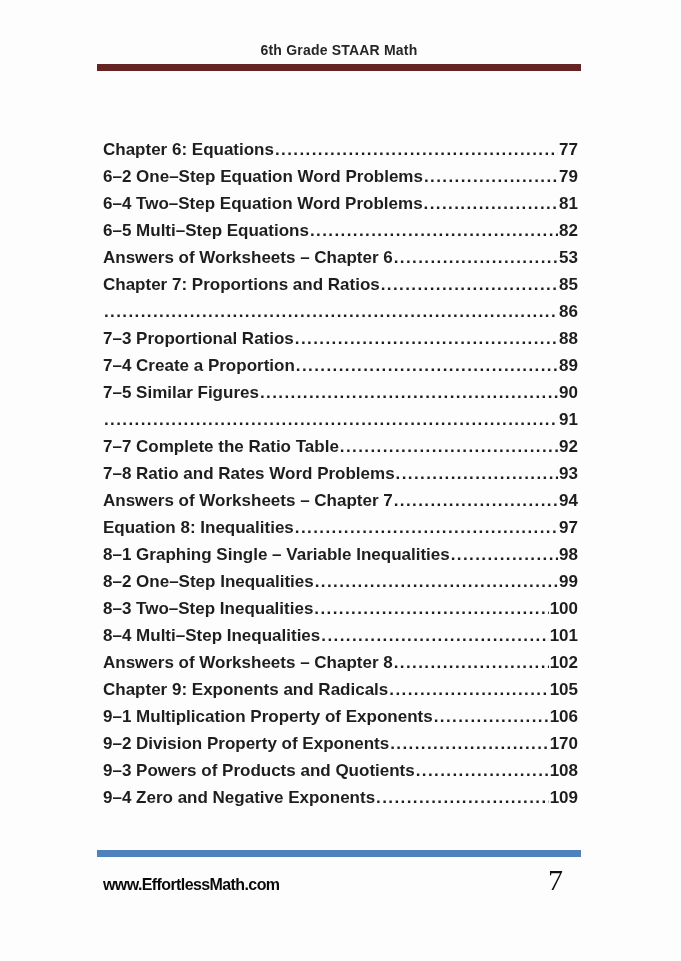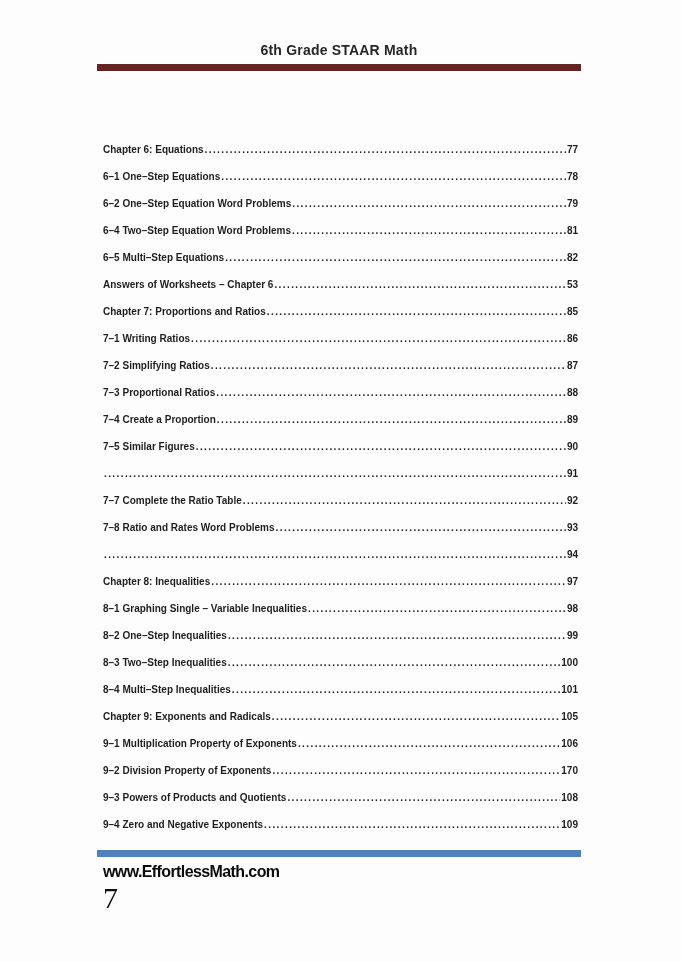--- a/index.html
+++ b/index.html
@@ -38,21 +38,21 @@
   }
   .toc {
     margin-top: 21px;
     padding: 0 3px 0 6px;
   }
   .row {
     display: flex;
     align-items: baseline;
     height: 27px;
     line-height: 27px;
-    font-size: 10px;
+    font-size: 17px;
     font-weight: bold;
     white-space: nowrap;
   }
   .label {
     flex: 0 0 auto;
   }
   .dots {
     flex: 1 1 auto;
     overflow: hidden;
     margin: 0 1px;
@@ -77,21 +77,20 @@
   .rule-bottom {
     height: 7px;
     width: 100%;
   }
   .footer-row {
     display: flex;
     justify-content: space-between;
     align-items: baseline;
     margin-top: 6px;
     padding-left: 6px;
-    flex-direction: column;
   }
   .site {
     font-size: 16px;
     font-weight: bold;
     letter-spacing: -0.6px;
     color: #0a0a0a;
     transform: scaleY(1.08);
     transform-origin: left bottom;
   }
   .folio {
@@ -111,25 +110,20 @@
     <div class="rule-top" style="background: rgb(99, 36, 35);"></div>
 
     <div class="toc">
 
         <div class="row">
           <span class="label">Chapter 6: Equations</span>
           <span class="dots"></span>
           <span class="pagenum">77</span>
         </div>
 
-        <div class="row">
-          <span class="label">6–1 One–Step Equations</span>
-          <span class="dots"></span>
-          <span class="pagenum">78</span>
-        </div>
 
         <div class="row">
           <span class="label">6–2 One–Step Equation Word Problems</span>
           <span class="dots"></span>
           <span class="pagenum">79</span>
         </div>
 
 
         <div class="row">
           <span class="label">6–4 Two–Step Equation Word Problems</span>
@@ -149,30 +143,24 @@
           <span class="pagenum">53</span>
         </div>
 
         <div class="row">
           <span class="label">Chapter 7: Proportions and Ratios</span>
           <span class="dots"></span>
           <span class="pagenum">85</span>
         </div>
 
         <div class="row">
-          <span class="label">7–1 Writing Ratios</span>
           <span class="dots"></span>
           <span class="pagenum">86</span>
         </div>
 
-        <div class="row">
-          <span class="label">7–2 Simplifying Ratios </span>
-          <span class="dots"></span>
-          <span class="pagenum">87</span>
-        </div>
 
         <div class="row">
           <span class="label">7–3 Proportional Ratios </span>
           <span class="dots"></span>
           <span class="pagenum">88</span>
         </div>
 
         <div class="row">
           <span class="label">7–4 Create a Proportion </span>
           <span class="dots"></span>
@@ -196,26 +184,27 @@
           <span class="pagenum">92</span>
         </div>
 
         <div class="row">
           <span class="label">7–8 Ratio and Rates Word Problems </span>
           <span class="dots"></span>
           <span class="pagenum">93</span>
         </div>
 
         <div class="row">
+          <span class="label">Answers of Worksheets – Chapter 7</span>
           <span class="dots"></span>
           <span class="pagenum">94</span>
         </div>
 
         <div class="row">
-          <span class="label">Chapter 8: Inequalities</span>
+          <span class="label">Equation 8: Inequalities</span>
           <span class="dots"></span>
           <span class="pagenum">97</span>
         </div>
 
         <div class="row">
           <span class="label">8–1 Graphing Single – Variable Inequalities </span>
           <span class="dots"></span>
           <span class="pagenum">98</span>
         </div>
 
@@ -230,20 +219,25 @@
           <span class="dots"></span>
           <span class="pagenum">100</span>
         </div>
 
         <div class="row">
           <span class="label">8–4 Multi–Step Inequalities </span>
           <span class="dots"></span>
           <span class="pagenum">101</span>
         </div>
 
+        <div class="row">
+          <span class="label">Answers of Worksheets – Chapter 8</span>
+          <span class="dots"></span>
+          <span class="pagenum">102</span>
+        </div>
 
         <div class="row">
           <span class="label">Chapter 9: Exponents and Radicals</span>
           <span class="dots"></span>
           <span class="pagenum">105</span>
         </div>
 
         <div class="row">
           <span class="label">9–1 Multiplication Property of Exponents</span>
           <span class="dots"></span>

